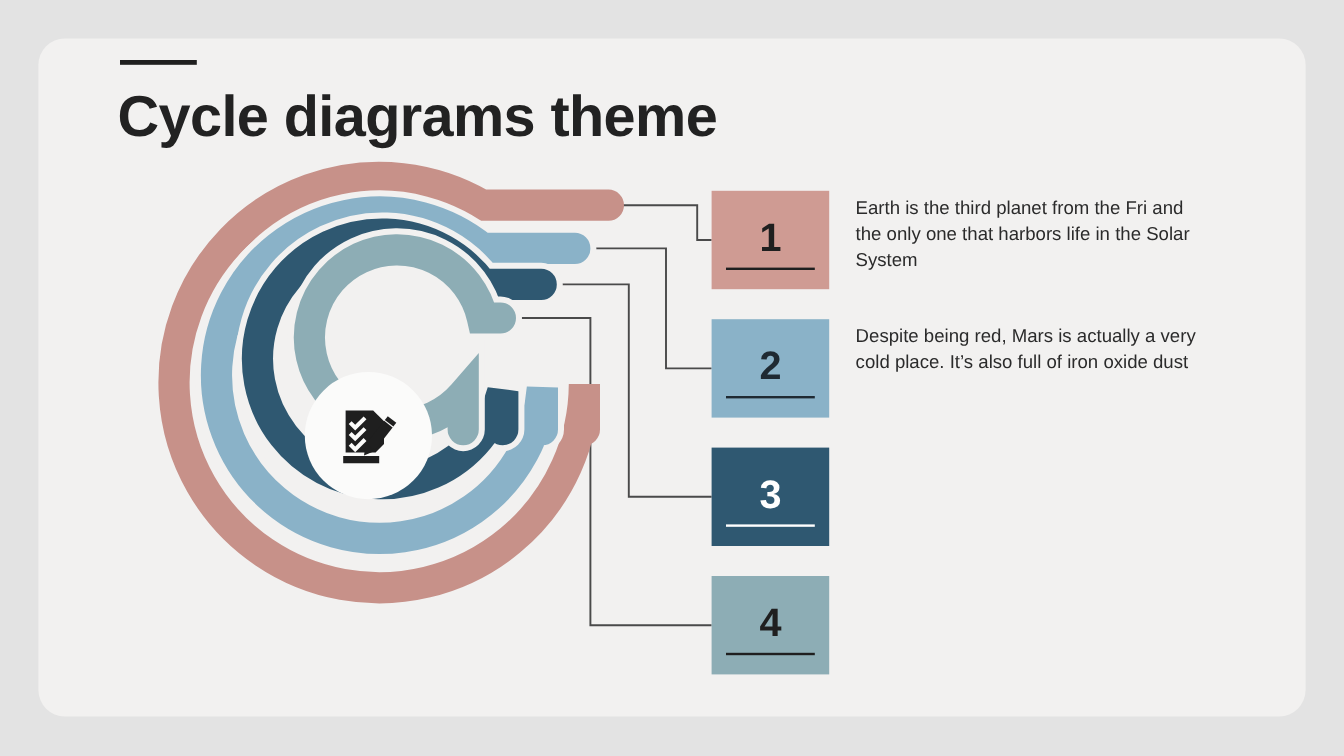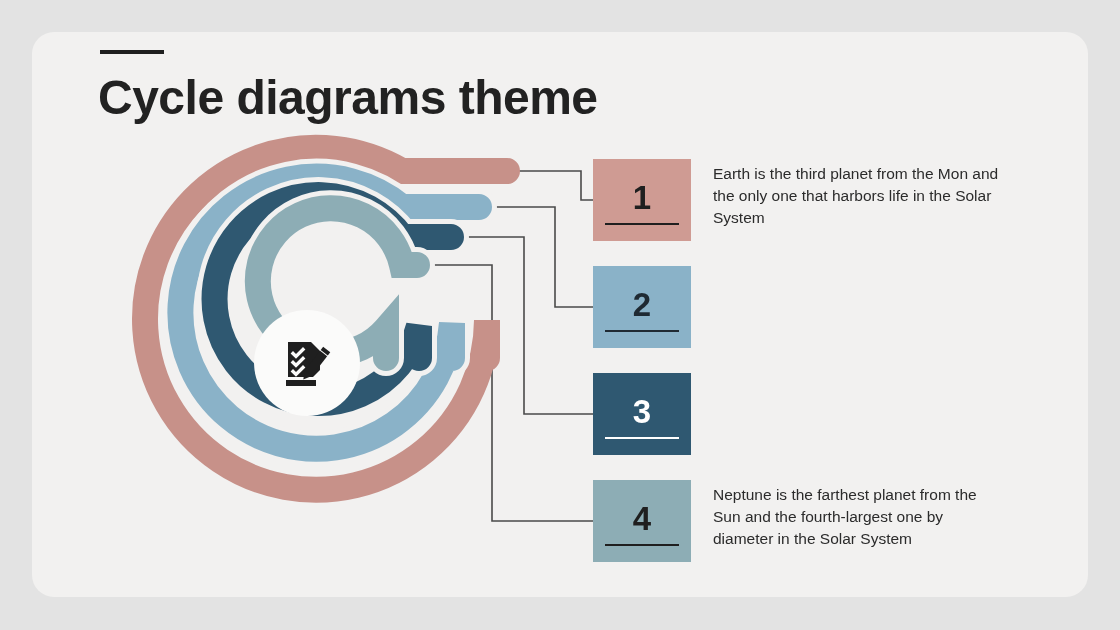--- a/index.html
+++ b/index.html
@@ -129,38 +129,38 @@
       </g>
 
     </svg>
   </div>
 
   <div class="item-row" style="left:561px; top:127px;">
     <div class="num-box" style="background: rgb(207, 155, 147);">
       <span class="num" style="color: rgb(31, 31, 31);">1</span>
       <span class="rule" style="background: rgb(31, 31, 31);"></span>
     </div>
-    <div class="item-text">Earth is the third planet from the Mon and the only one that harbors life in the Solar System</div>
+    <div class="item-text">Earth is the third planet from the Fri and the only one that harbors life in the Solar System</div>
   </div>
 
   <div class="item-row" style="left:561px; top:234px;">
     <div class="num-box" style="background: rgb(138, 178, 200);">
       <span class="num" style="color: rgb(31, 42, 51);">2</span>
       <span class="rule" style="background: rgb(31, 42, 51);"></span>
     </div>
+    <div class="item-text">Despite being red, Mars is actually a very  cold place. It’s also full of iron oxide dust</div>
   </div>
 
   <div class="item-row" style="left:561px; top:341px;">
     <div class="num-box" style="background: rgb(47, 88, 113);">
       <span class="num" style="color: rgb(255, 255, 255);">3</span>
       <span class="rule" style="background: rgb(255, 255, 255);"></span>
     </div>
   </div>
 
   <div class="item-row" style="left:561px; top:448px;">
     <div class="num-box" style="background: rgb(141, 173, 181);">
       <span class="num" style="color: rgb(31, 31, 31);">4</span>
       <span class="rule" style="background: rgb(31, 31, 31);"></span>
     </div>
-    <div class="item-text">Neptune is the farthest planet from the Sun and the fourth-largest one by diameter in the Solar System</div>
   </div>
 
 </div>
 
 </body></html>

